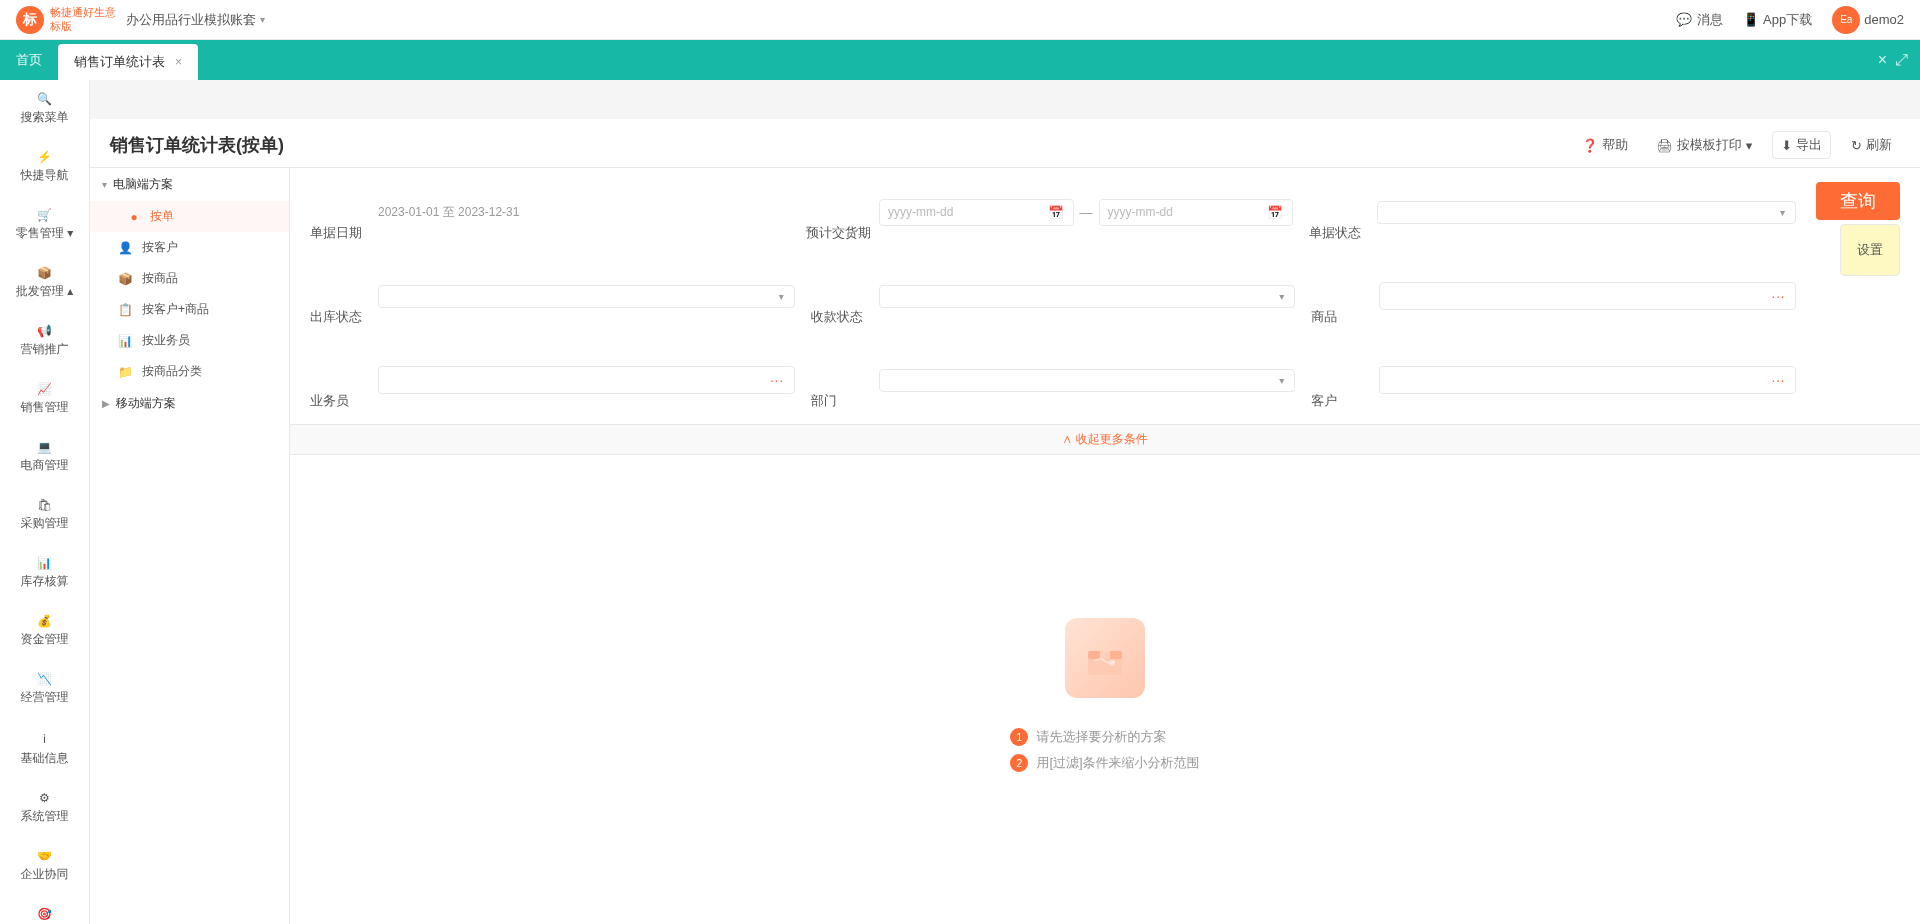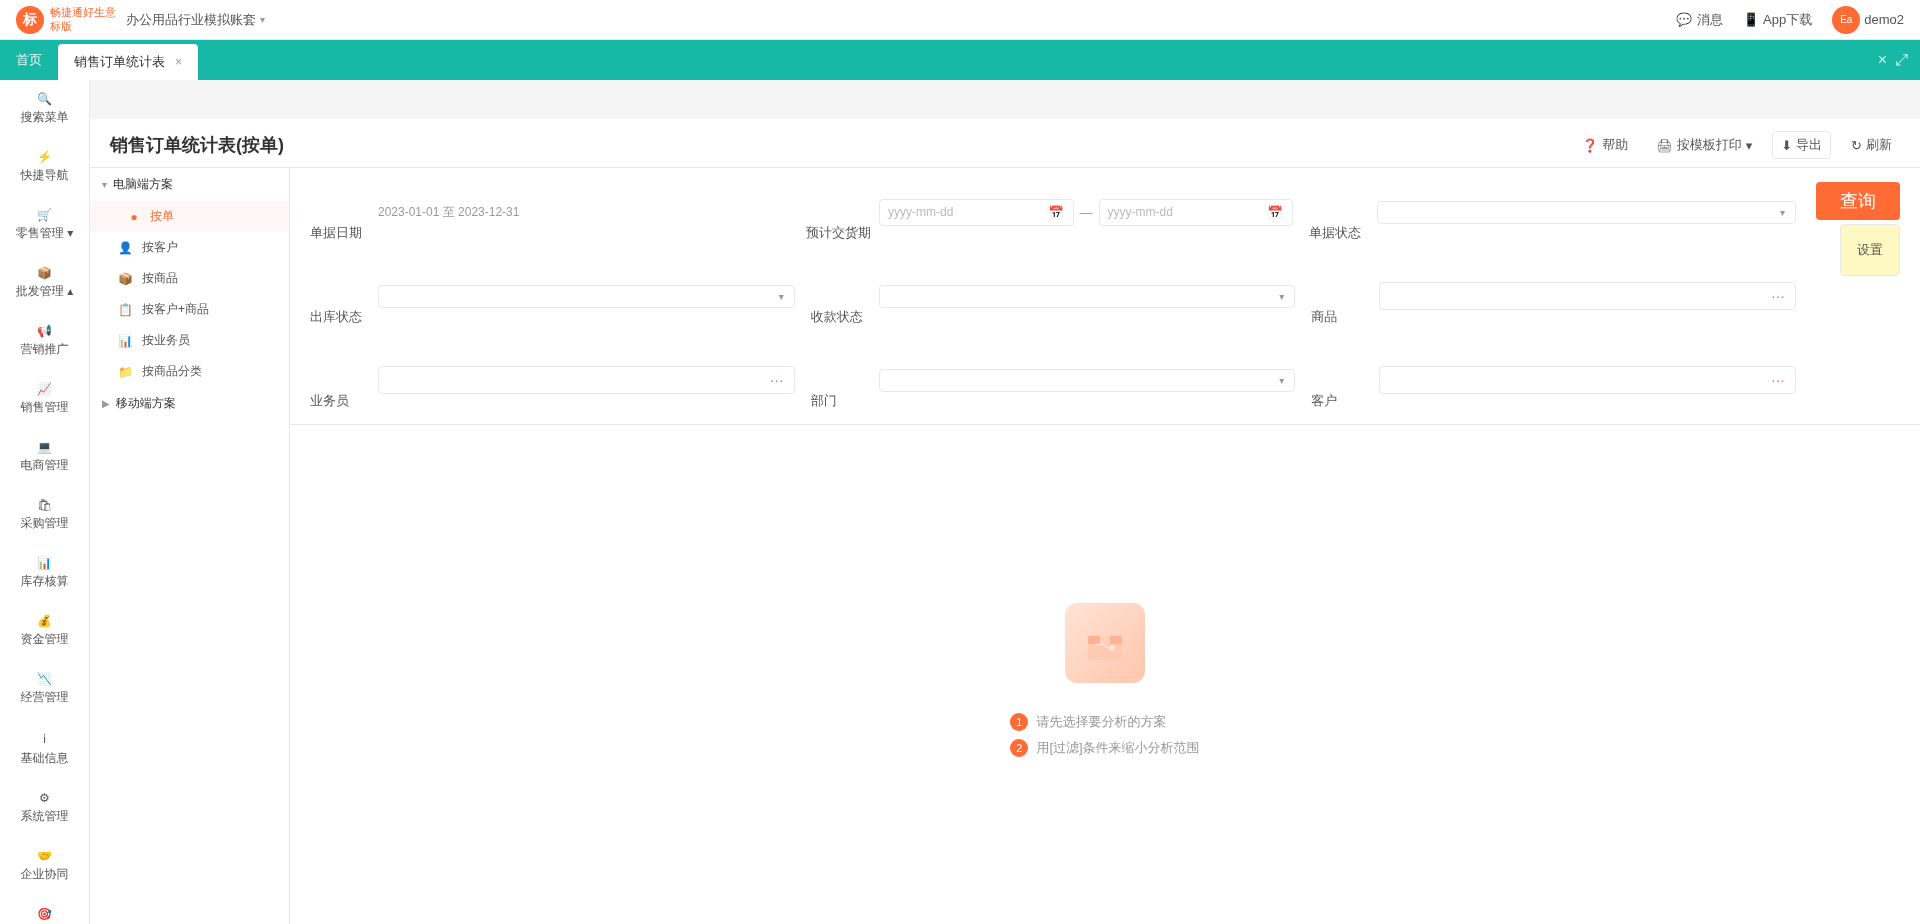--- a/index.html
+++ b/index.html
@@ -369,20 +369,23 @@
 
             </div>
 
             <div class="query-btn-group">
               <button class="btn-query">查询</button>
               <button class="btn-settings">设置</button>
             </div>
           </div>
         </div>
 
+        <div class="collapse-bar">
+          <span>∧ 收起更多条件</span>
+        </div>
 
         <div class="empty-state">
           <div class="empty-img">
             <div class="empty-box">
               <svg width="50" height="50" viewBox="0 0 50 50">
                 <rect x="8" y="18" width="34" height="24" rx="3" fill="#ffb899" opacity="0.7"></rect>
                 <rect x="8" y="18" width="34" height="8" rx="2" fill="#ff8c5a" opacity="0.6"></rect>
                 <rect x="20" y="18" width="10" height="8" rx="1" fill="#fff" opacity="0.4"></rect>
                 <ellipse cx="25" cy="14" rx="10" ry="5" fill="#ffd0b0" opacity="0.5"></ellipse>
                 <circle cx="32" cy="30" r="3" fill="#fff" opacity="0.4"></circle>

